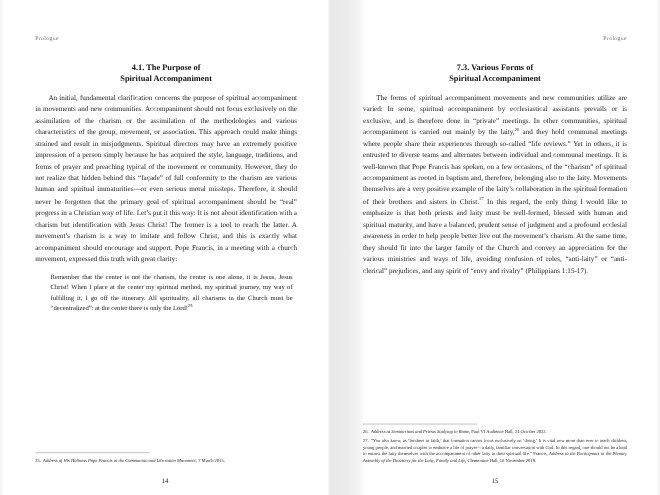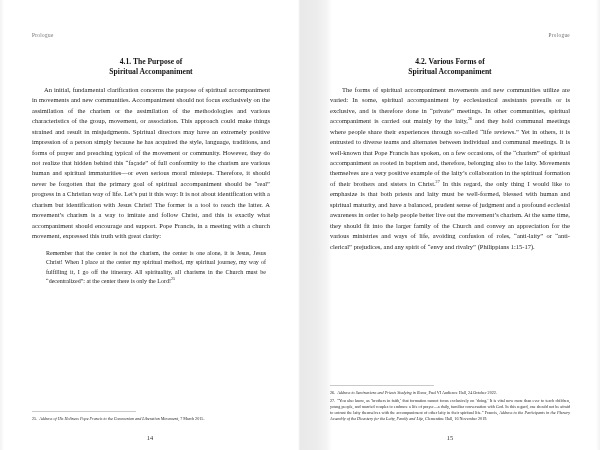--- a/index.html
+++ b/index.html
@@ -170,21 +170,21 @@
 
     <div class="folio">14</div>
   </div>
 
   <div class="page page-right">
     <div class="edge-shadow-right"></div>
 
     <div class="running-head rh-right">Prologue</div>
 
     <div class="chapter-title">
-      <span class="t-line">4.2. Various Forms of</span>
+      <span class="t-line">7.3. Various Forms of</span>
       <span class="t-line">Spiritual Accompaniment</span>
     </div>
 
     <div class="body-text">
       <p class="indent"><span>The forms of spiritual accompaniment movements and new communities utilize are varied: In some, spiritual accompaniment by ecclesiastical assistants prevails or is exclusive, and is therefore done in “private” meetings. In other communities, spiritual accompaniment is carried out mainly by the laity,</span><sup class="fn">26</sup><span> and they hold communal meetings where people share their experiences through so-called “life reviews.” Yet in others, it is entrusted to diverse teams and alternates between individual and communal meetings. It is well-known that Pope Francis has spoken, on a few occasions, of the “charism” of spiritual accompaniment as rooted in baptism and, therefore, belonging also to the laity.  Movements themselves are a very positive example of the laity’s collaboration in the spiritual formation of their brothers and sisters in Christ.</span><sup class="fn">27</sup><span>  In this regard, the only thing I would like to emphasize is that both priests and laity must be well-formed, blessed with human and spiritual maturity, and have a balanced, prudent sense of judgment and a profound ecclesial awareness in order to help people better live out the movement’s charism. At the same time, they should fit into the larger family of the Church and convey an appreciation for the various ministries and ways of life, avoiding confusion of roles, “anti-laity” or “anti-clerical” prejudices, and any spirit of “envy and rivalry” (Philippians 1:15-17).</span></p>
     </div>
 
     <div class="footnotes">
       <hr class="fn-rule">
       <div class="footnote"><span class="num">26.</span><i>Address to Seminarians and Priests Studying in Rome,</i><span> Paul VI Audience Hall, 24 October 2022.</span></div>

